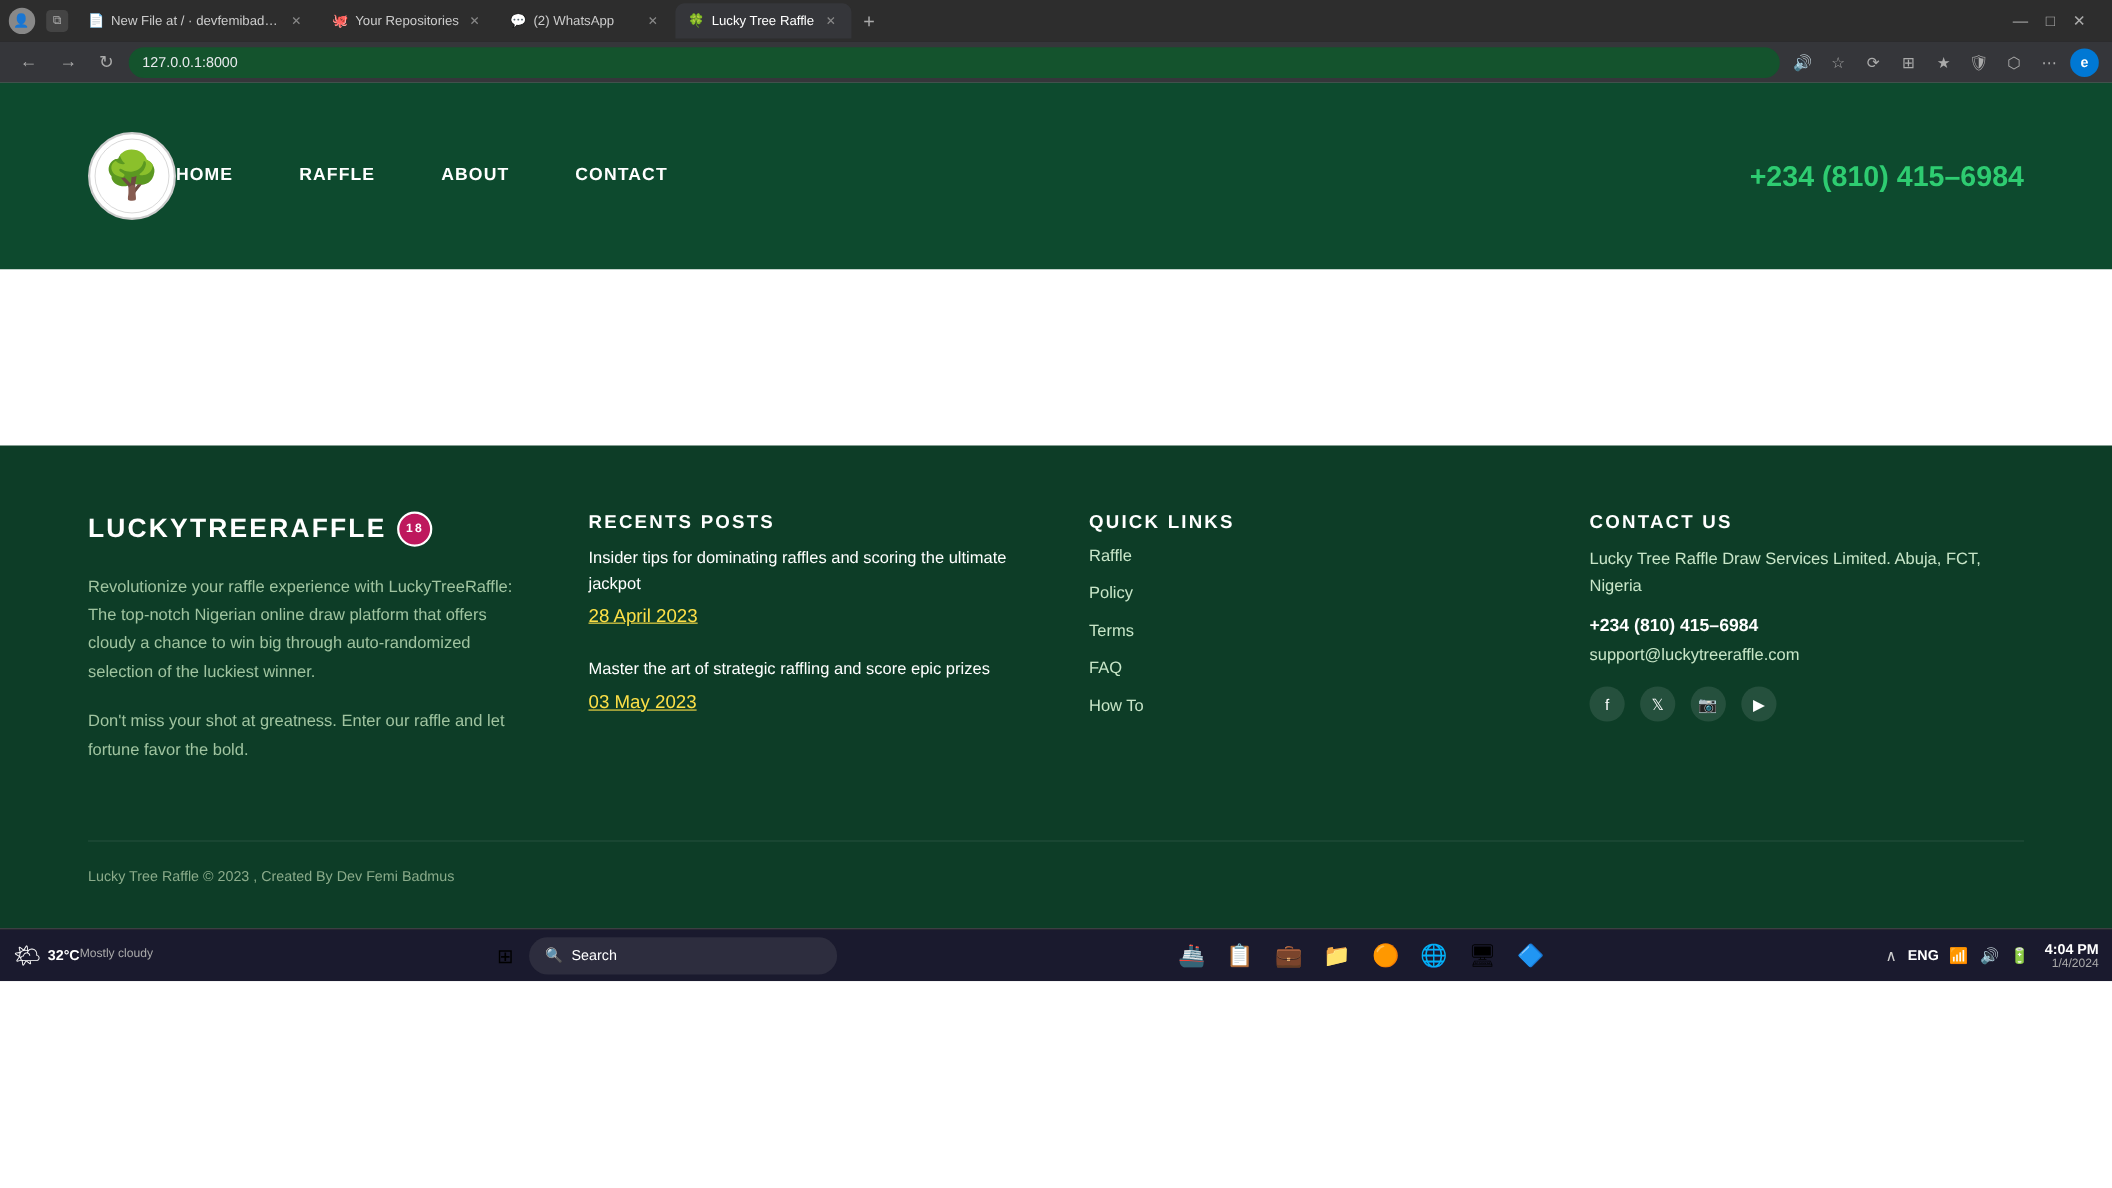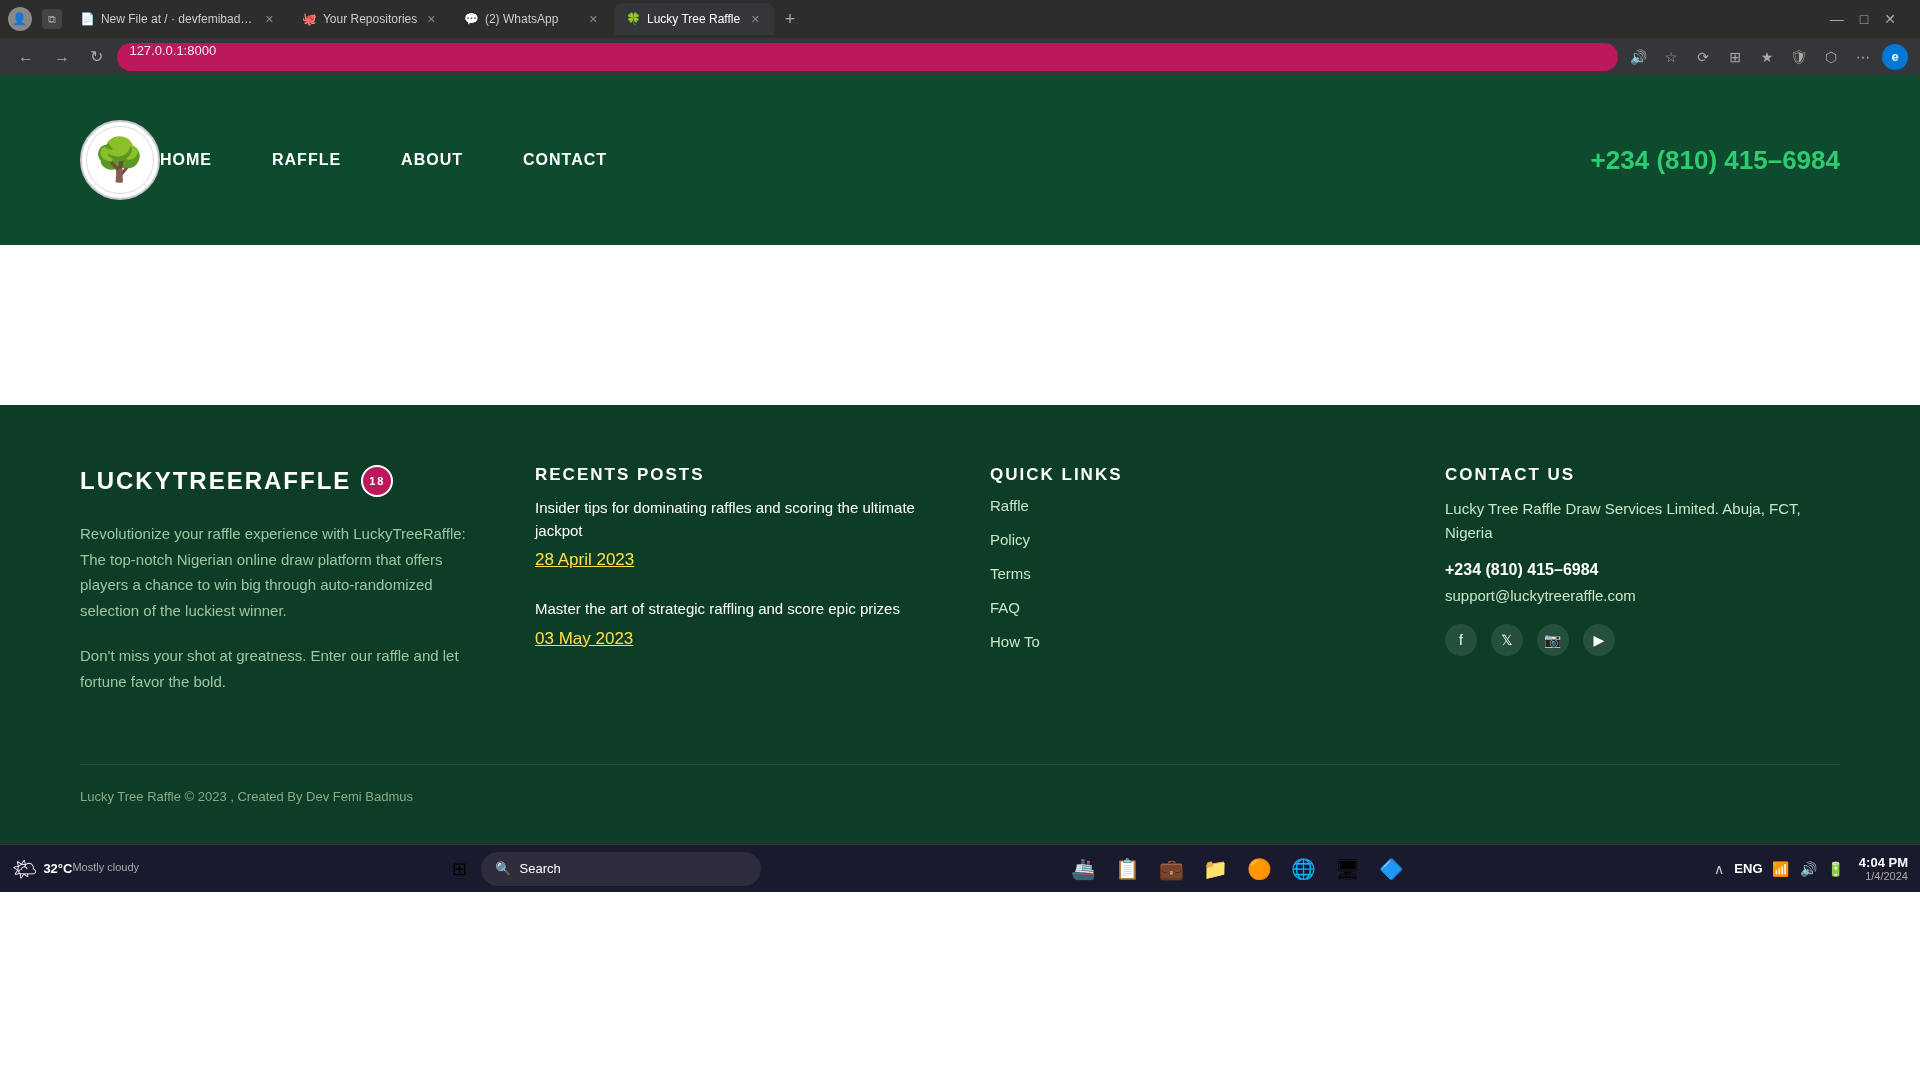--- a/index.html
+++ b/index.html
@@ -62,23 +62,23 @@
       display: flex; align-items: center;
       height: 37px; padding: 0 12px; gap: 8px;
       background: #35363a;
     }
     .nav-btn {
       background: none; border: none; color: #aaa; cursor: pointer;
       font-size: 16px; padding: 4px 6px; border-radius: 50%;
     }
     .address-input {
       flex: 1; height: 28px; border-radius: 14px;
-      background: #be185d; border: none; color: #e8eaed;
+      background: #14532d; border: none; color: #e8eaed;
       padding: 0 12px; font-size: 13px; outline: none;
-      display: flex; align-items: flex-start;
+      display: flex; align-items: center;
     }
     .toolbar-icons {
       display: flex; align-items: center; gap: 6px;
     }
     .toolbar-icon {
       width: 26px; height: 26px; border-radius: 50%;
       background: none; border: none; color: #aaa;
       cursor: pointer; font-size: 14px;
       display: flex; align-items: center; justify-content: center;
     }
@@ -321,21 +321,21 @@
   <div class="hero-white"></div>
 
   <footer class="site-footer">
     <div class="footer-grid">
 
       <div class="footer-col">
         <div class="footer-brand-name">
           <span>LUCKYTREERAFFLE</span>
           <div class="age-badge">18</div>
         </div>
-        <p class="footer-desc">Revolutionize your raffle experience with LuckyTreeRaffle: The top-notch Nigerian online draw platform that offers players a chance to win big through auto-randomized selection of the luckiest winner.</p>
+        <p class="footer-desc">Revolutionize your raffle experience with LuckyTreeRaffle: The top-notch Nigerian online draw platform that offers cloudy a chance to win big through auto-randomized selection of the luckiest winner.</p>
         <p class="footer-desc">Don't miss your shot at greatness. Enter our raffle and let fortune favor the bold.</p>
       </div>
 
       <div class="footer-col">
         <div class="footer-col-title">RECENTS POSTS</div>
 
         <div class="recent-post">
           <a href="#" class="recent-post-title">Insider tips for dominating raffles and scoring the ultimate jackpot</a>
           <div class="recent-post-date">28 April 2023</div>
         </div>

